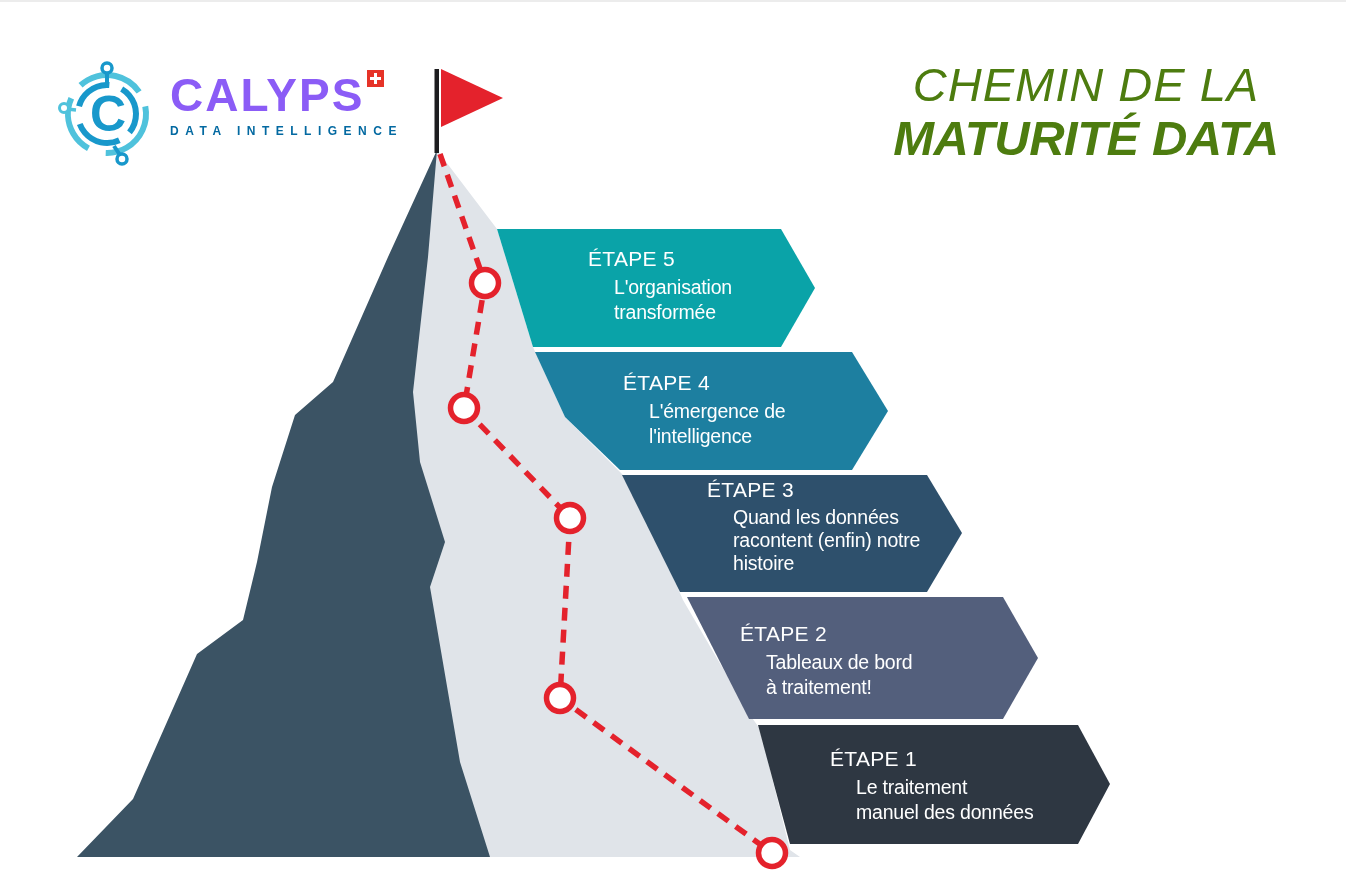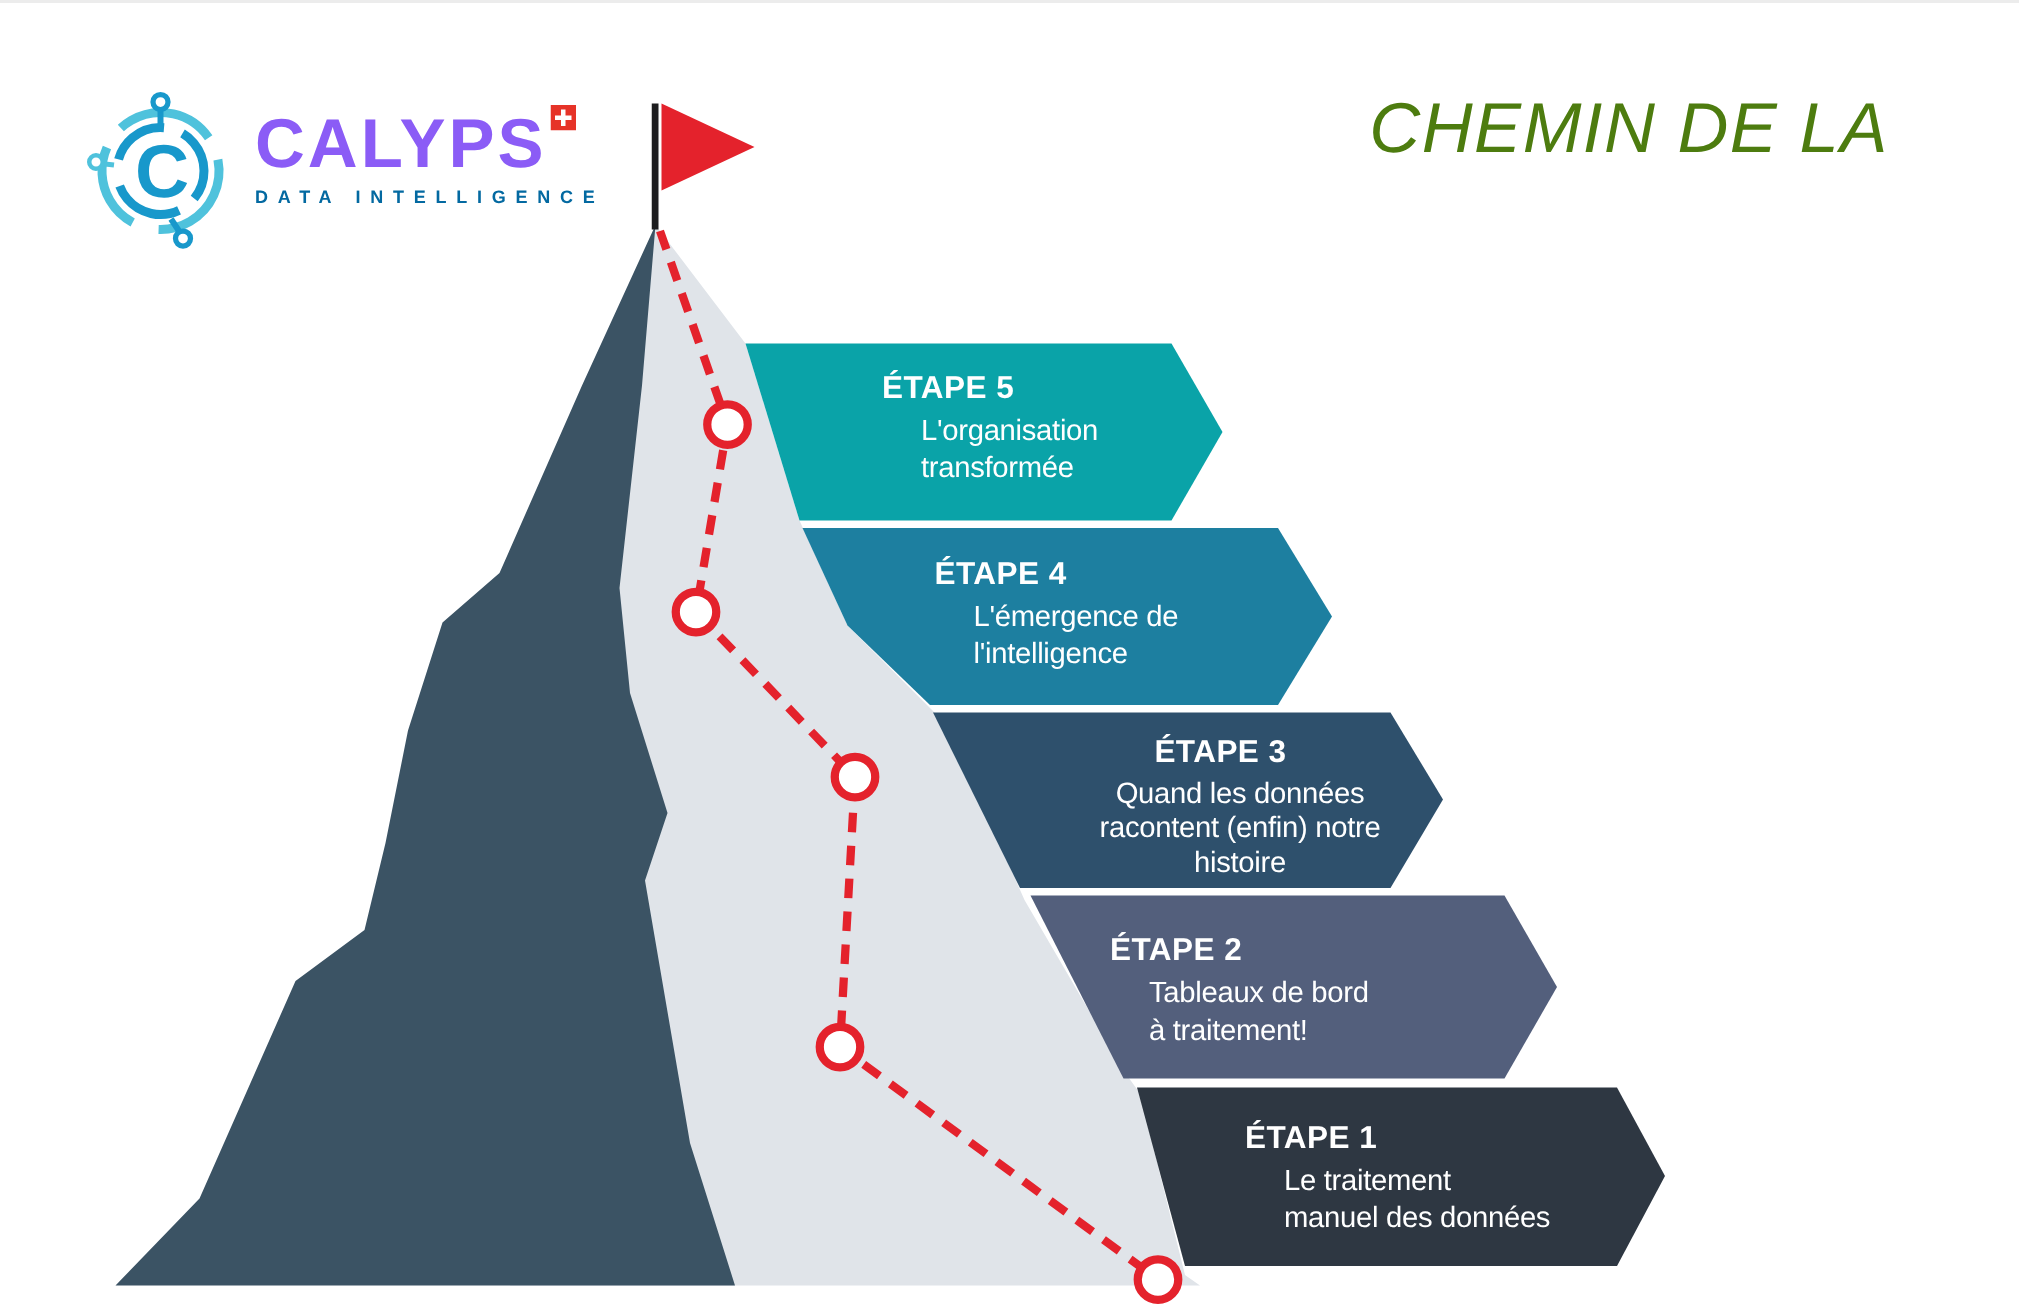--- a/index.html
+++ b/index.html
@@ -66,21 +66,21 @@
     margin-top: 2px;
   }
   
   .stage-text {
     position: absolute;
     color: #ffffff;
     z-index: 5;
   }
   .stage-label {
     font-size: 21px;
-    font-weight: 700;
+    font-weight: 400;
     letter-spacing: 0.3px;
     margin-bottom: 4px;
   }
   .stage-line {
     font-size: 19.5px;
     font-weight: 400;
     line-height: 25px;
     letter-spacing: -0.2px;
     margin-left: 26px;
   }
@@ -142,35 +142,36 @@
           <rect x="7" y="3" width="3" height="11" fill="#ffffff"></rect>
           <rect x="3" y="7" width="11" height="3" fill="#ffffff"></rect>
         </svg>
       </div>
       <div class="brand-tagline">DATA INTELLIGENCE</div>
     </div>
   </div>
 
   <div class="title-block">
     <div class="title-line1">CHEMIN DE LA</div>
+    <div class="title-line2">MATURITÉ DATA</div>
   </div>
 
   <div class="stage-text" style="left:588px; top:245px;">
     <div class="stage-label">ÉTAPE 5</div>
     <div class="stage-line">L'organisation</div>
     <div class="stage-line">transformée</div>
   </div>
 
   <div class="stage-text" style="left:623px; top:369px;">
     <div class="stage-label">ÉTAPE 4</div>
     <div class="stage-line">L'émergence de</div>
     <div class="stage-line">l'intelligence</div>
   </div>
 
-  <div class="stage-text" style="left:707px; top:488px;text-align:center;">
+  <div class="stage-text" style="left:707px; top:476px;">
     <div class="stage-label">ÉTAPE 3</div>
     <div class="stage-line" style="line-height:23px;">Quand les données</div>
     <div class="stage-line" style="line-height:23px;">racontent (enfin) notre</div>
     <div class="stage-line" style="line-height:23px;">histoire</div>
   </div>
 
   <div class="stage-text" style="left:740px; top:620px;">
     <div class="stage-label">ÉTAPE 2</div>
     <div class="stage-line">Tableaux de bord</div>
     <div class="stage-line">à traitement!</div>

